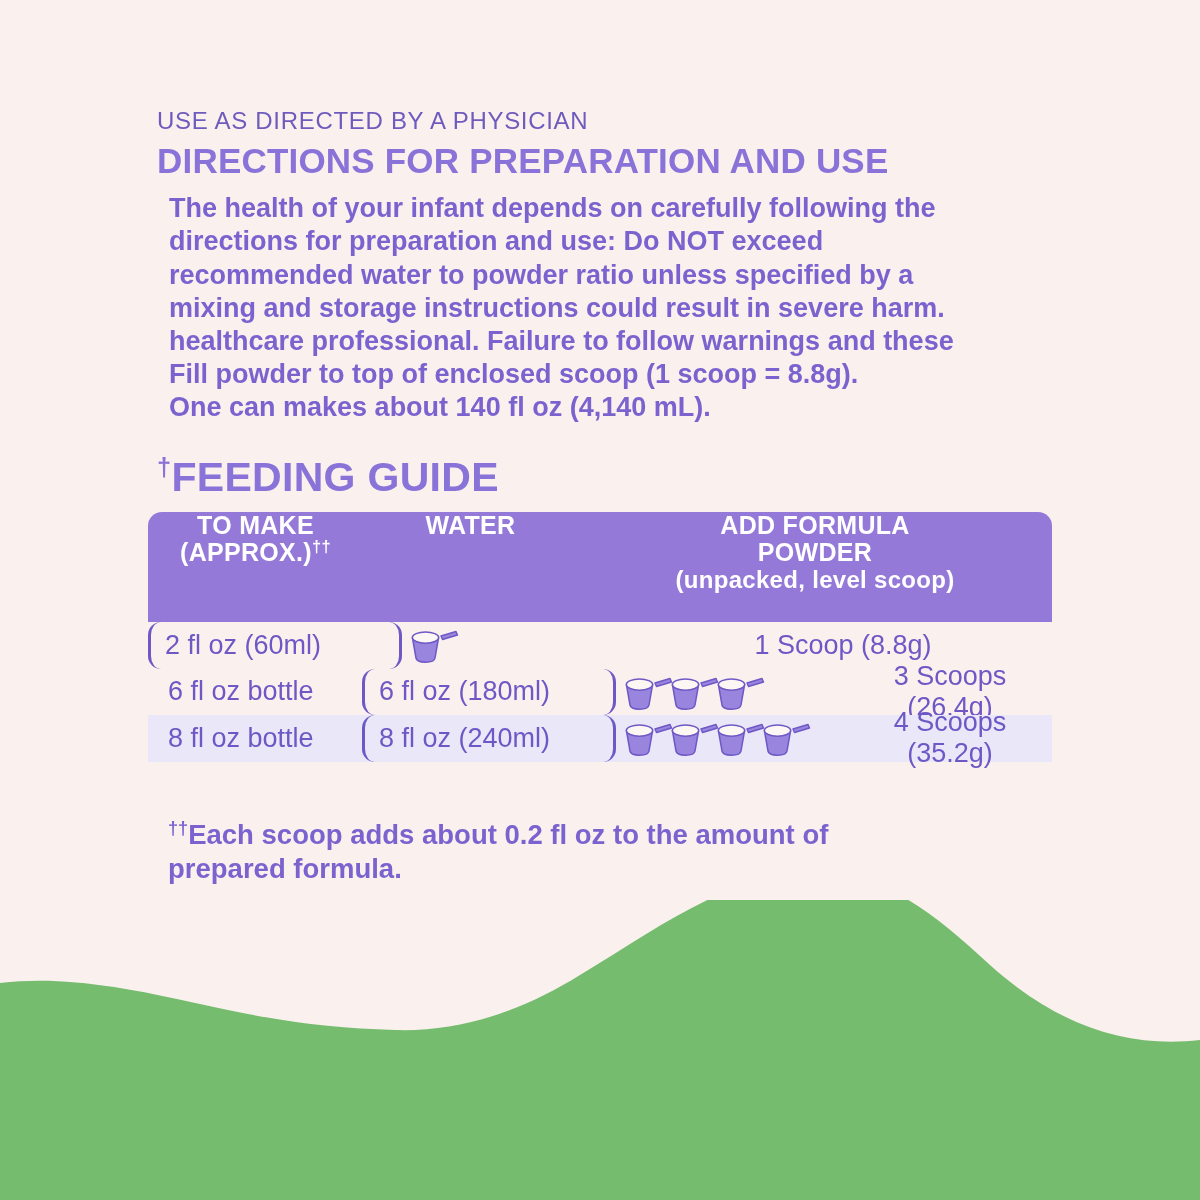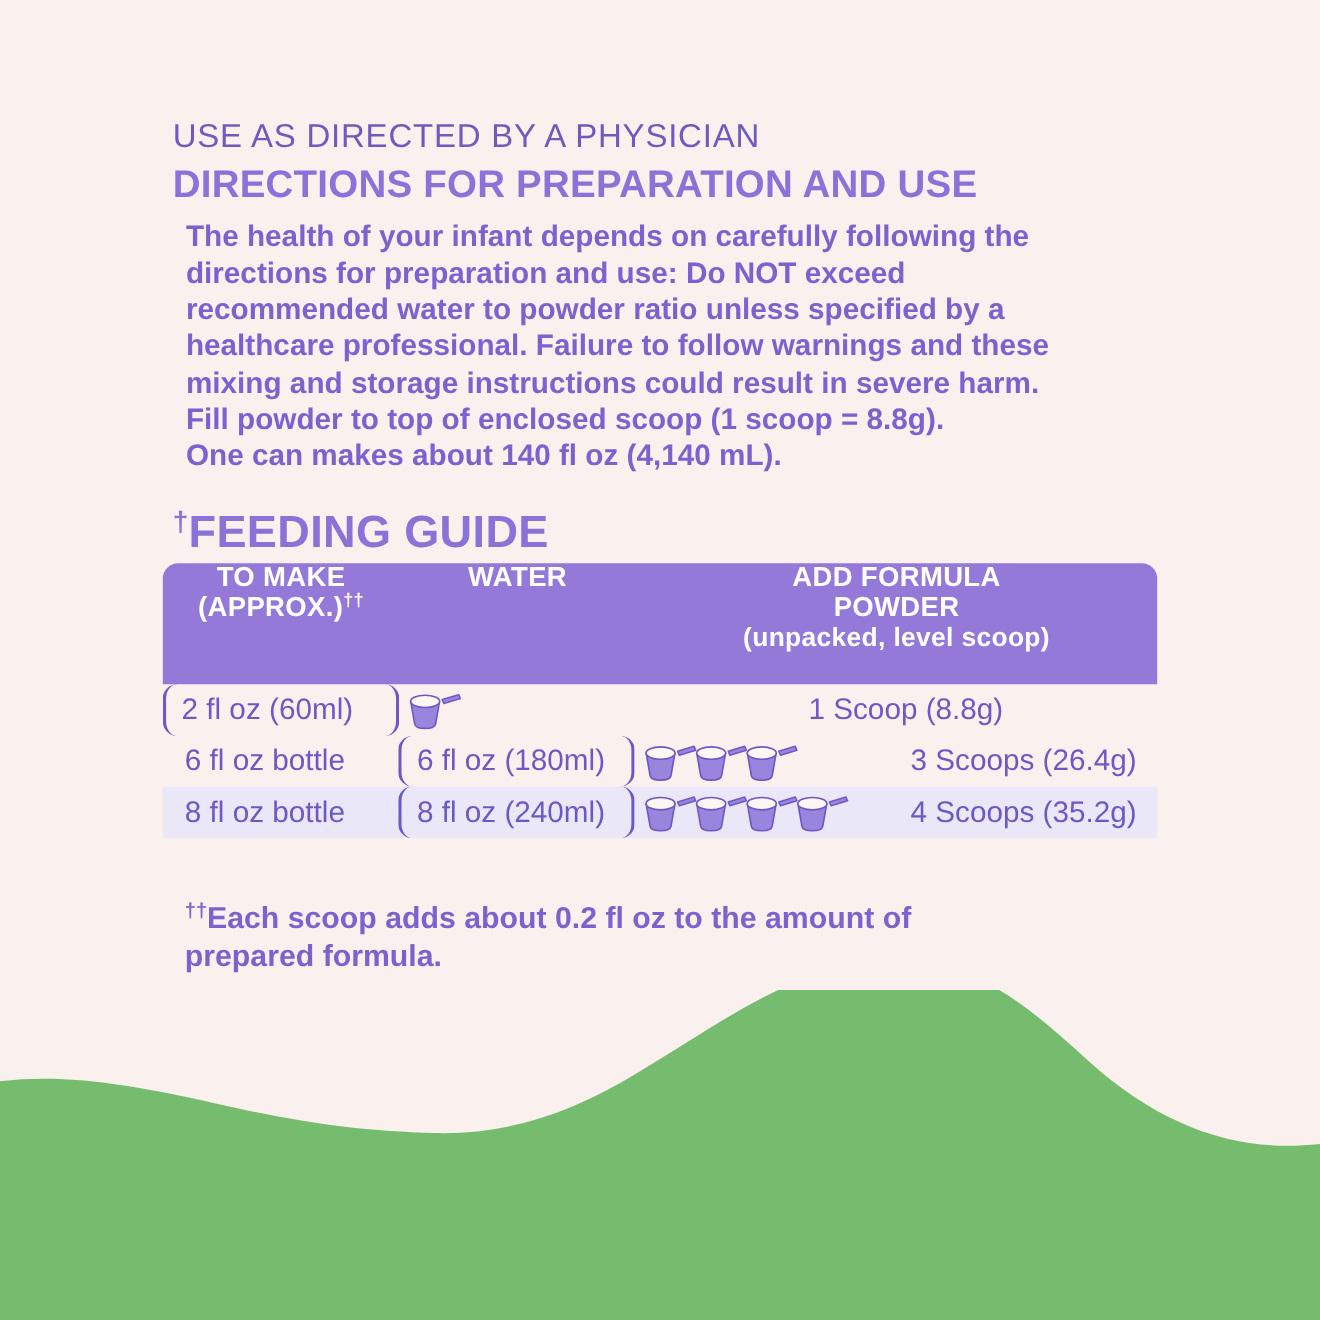--- a/index.html
+++ b/index.html
@@ -36,21 +36,21 @@
 
   
   .content {
     position: absolute;
     left: 157px;
     top: 108px;
     width: 900px;
   }
 
   .eyebrow {
-    font-size: 30px;
+    font-size: 24px;
     letter-spacing: 0.7px;
     color: #6e5bbd;
     font-weight: 400;
     line-height: 1.1;
     margin: 0 0 8px 0;
     font-stretch: condensed;
   }
 
   .h1 {
     font-size: 35px;
@@ -134,21 +134,21 @@
   }
   .trow.alt { background: #e9e7f8; }
   .trow.plain { background: transparent; }
 
   .cell-make {
     width: 214px;
     padding-left: 20px;
     box-sizing: border-box;
   }
   .cell-water {
-    width: 215px;
+    width: 254px;
     padding-left: 14px;
     box-sizing: border-box;
     border-left: 3px solid #6e58c6;
     border-right: 3px solid #6e58c6;
     height: 46.5px;
     display: flex;
     align-items: center;
     border-radius: 13px;
   }
   .cell-scoops {
@@ -191,22 +191,22 @@
 
 <div class="page">
 
   <div class="content">
     <div class="eyebrow">USE AS DIRECTED BY A PHYSICIAN</div>
     <div class="h1">DIRECTIONS FOR PREPARATION AND USE</div>
     <div class="body-copy">
       <span class="line">The health of your infant depends on carefully following the</span>
       <span class="line">directions for preparation and use: Do NOT exceed</span>
       <span class="line">recommended water to powder ratio unless specified by a</span>
+      <span class="line">mixing and storage instructions could result in severe harm.</span>
       <span class="line">healthcare professional. Failure to follow warnings and these</span>
-      <span class="line">mixing and storage instructions could result in severe harm.</span>
       <span class="line">Fill powder to top of enclosed scoop (1 scoop = 8.8g).</span>
       <span class="line">One can makes about 140 fl oz (4,140 mL).</span>
     </div>
     <div class="h2"><sup>†</sup><span>FEEDING GUIDE</span></div>
   </div>
 
   <div class="table">
 
     <div class="thead">
       <div class="th th-make">

